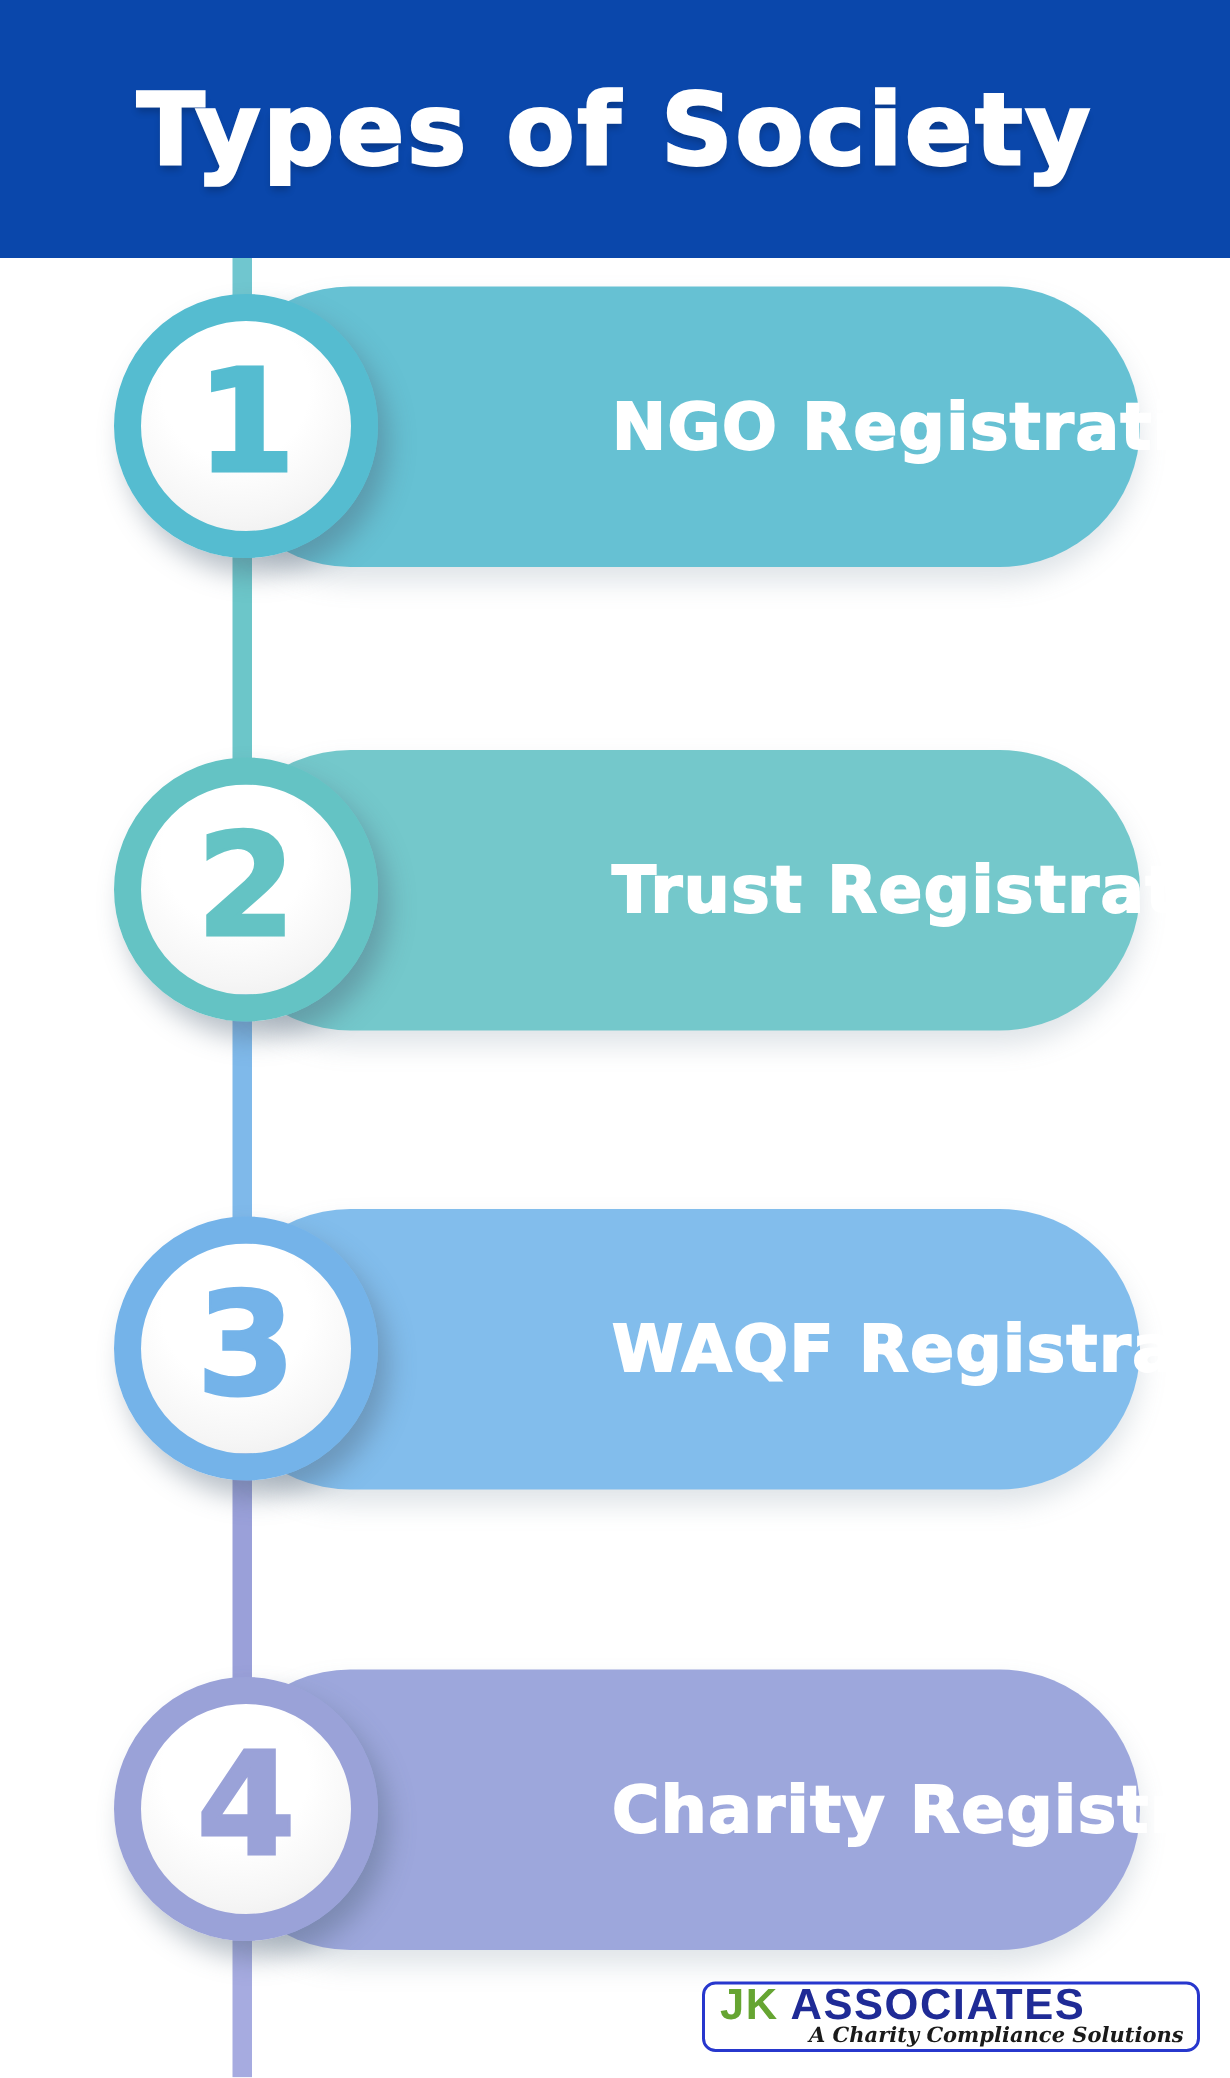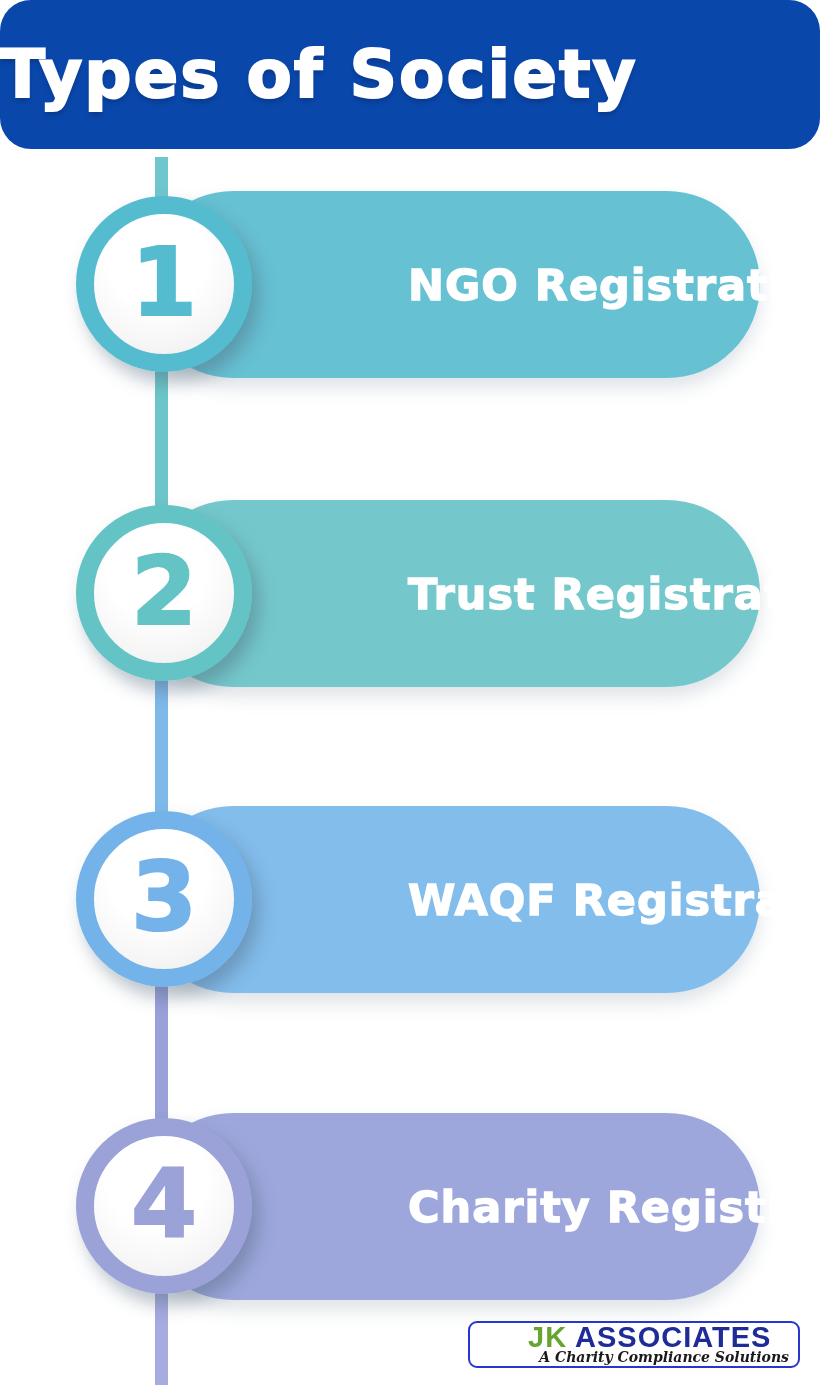--- a/index.html
+++ b/index.html
@@ -2,22 +2,22 @@
 <html><head>
 <meta charset="utf-8">
 <style>
   html,body{margin:0;padding:0;background:#ffffff;}
   .canvas{
     position:relative;width:820px;height:1385px;overflow:hidden;background:#ffffff;
     font-family:"DejaVu Sans","Liberation Sans",sans-serif;
   }
   
   .header{
-    position:absolute;left:0;top:0;width:820px;height:149px;
-    display:flex;align-items:center;border-radius:31px;
+    position:absolute;left:0;top:0;width:820px;height:172px;
+    display:flex;align-items:center;justify-content:center;
   }
   .header h1{
     margin:0;color:#ffffff;font-size:66px;font-weight:bold;letter-spacing:2px;
     -webkit-text-stroke:2px #ffffff;
     text-shadow:0 4px 5px rgba(0,0,0,0.20);
     white-space:nowrap;
   }
   
   .line-seg{position:absolute;left:155px;width:13px;}
   
@@ -44,21 +44,21 @@
     -webkit-text-stroke:2px currentColor;
     transform:translateY(-2px);
   }
   
   .logo{
     position:absolute;left:468px;top:1321px;width:332px;height:47px;
     background:#ffffff;border:2px solid #2737cd;border-radius:9px;box-sizing:border-box;
     padding:1px 9px 2px 10px;display:flex;flex-direction:column;justify-content:center;
     font-family:"Liberation Sans",sans-serif;
   }
-  .logo-main{font-weight:bold;font-size:29px;line-height:27px;letter-spacing:1px;white-space:nowrap;margin-left:48px;}
+  .logo-main{font-weight:bold;font-size:29px;line-height:27px;letter-spacing:1px;white-space:nowrap;}
   .logo-main .sp{display:inline-block;width:8px;}
   .logo-tagline{
     font-family:"DejaVu Serif",serif;font-style:italic;font-weight:bold;
     font-size:14px;line-height:15px;text-align:right;margin-top:-1px;white-space:nowrap;
   }
 </style>
 </head>
 <body>
 
 <div class="canvas">

